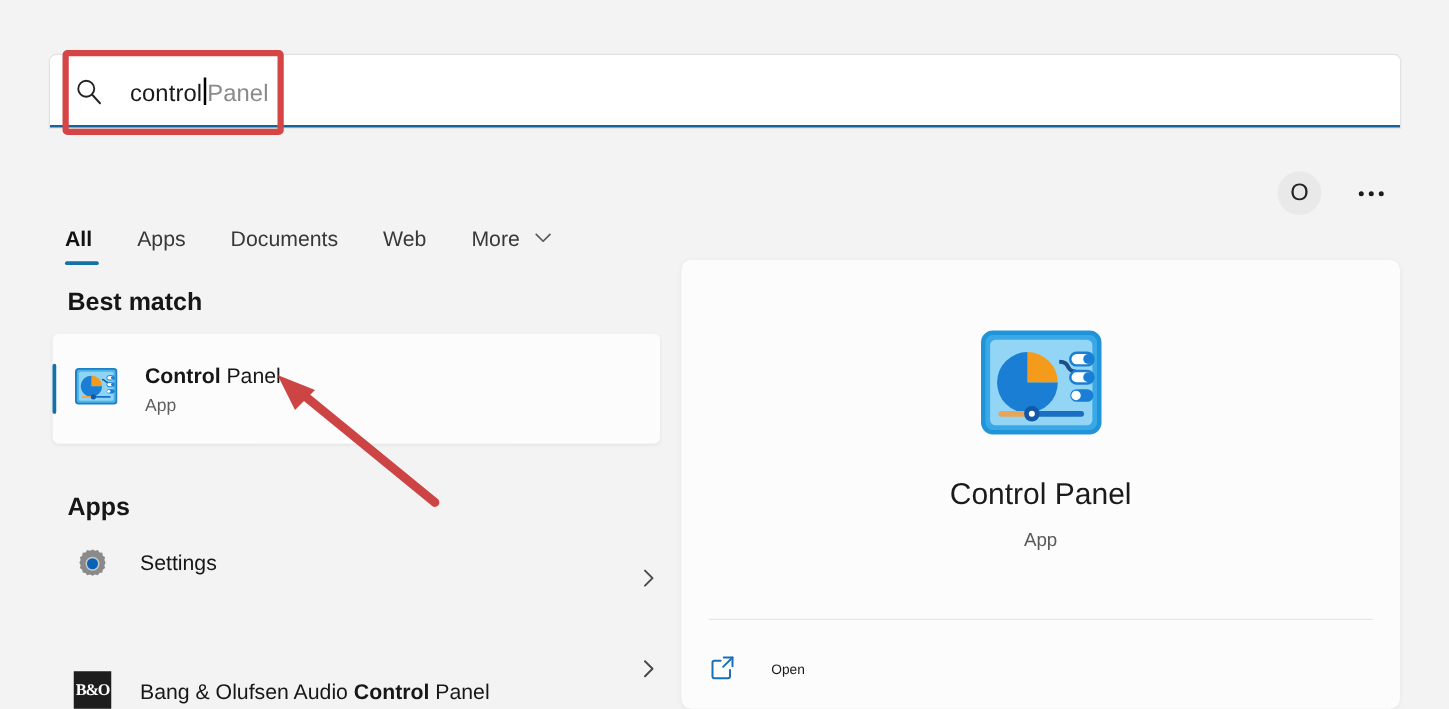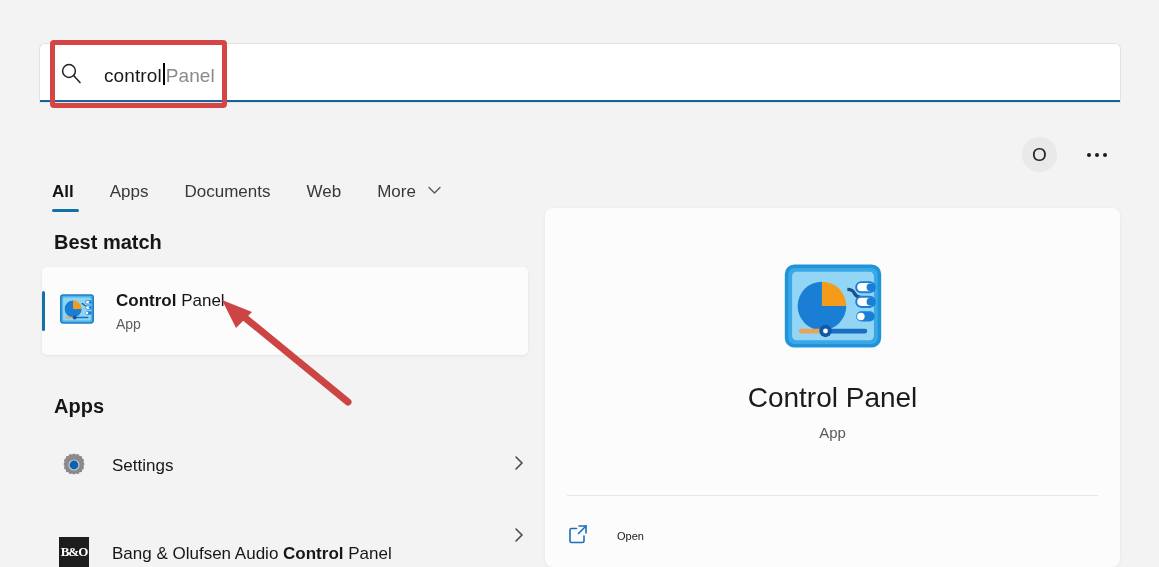--- a/index.html
+++ b/index.html
@@ -187,21 +187,21 @@
   .bm-text { margin-left: 22px; }
   .bm-title { font-size: 17px; color: #161616; line-height: 22px; }
   .bm-title b { font-weight: 700; }
   .bm-sub { font-size: 14px; color: #5e5e5e; margin-top: 4px; }
 
   .app-row {
     position: absolute;
     left: 2px;
     width: 486px;
     display: flex;
-    align-items: center;
+    align-items: flex-start;
     cursor: pointer;
   }
   #row-settings { top: 232px; height: 56px; }
   #row-bo { top: 290px; height: 72px; align-items: flex-end; padding-top: 10px; }
   .app-icon { width: 32px; margin-left: 16px; flex: 0 0 auto; display:flex; align-items:center; justify-content:center; }
   .app-label {
     margin-left: 22px;
     font-size: 17px;
     color: #171717;
     line-height: 27px;
@@ -244,21 +244,21 @@
     position: absolute;
     left: 50%;
     top: 56px;
     transform: translateX(-50%);
   }
   #preview-title {
     position: absolute;
     left: 0; right: 0;
     top: 174px;
     text-align: center;
-    font-size: 28px;
+    font-size: 24px;
     color: #1b1b1b;
   }
   #preview-sub {
     position: absolute;
     left: 0; right: 0;
     top: 216px;
     text-align: center;
     font-size: 15px;
     color: #595959;
   }

